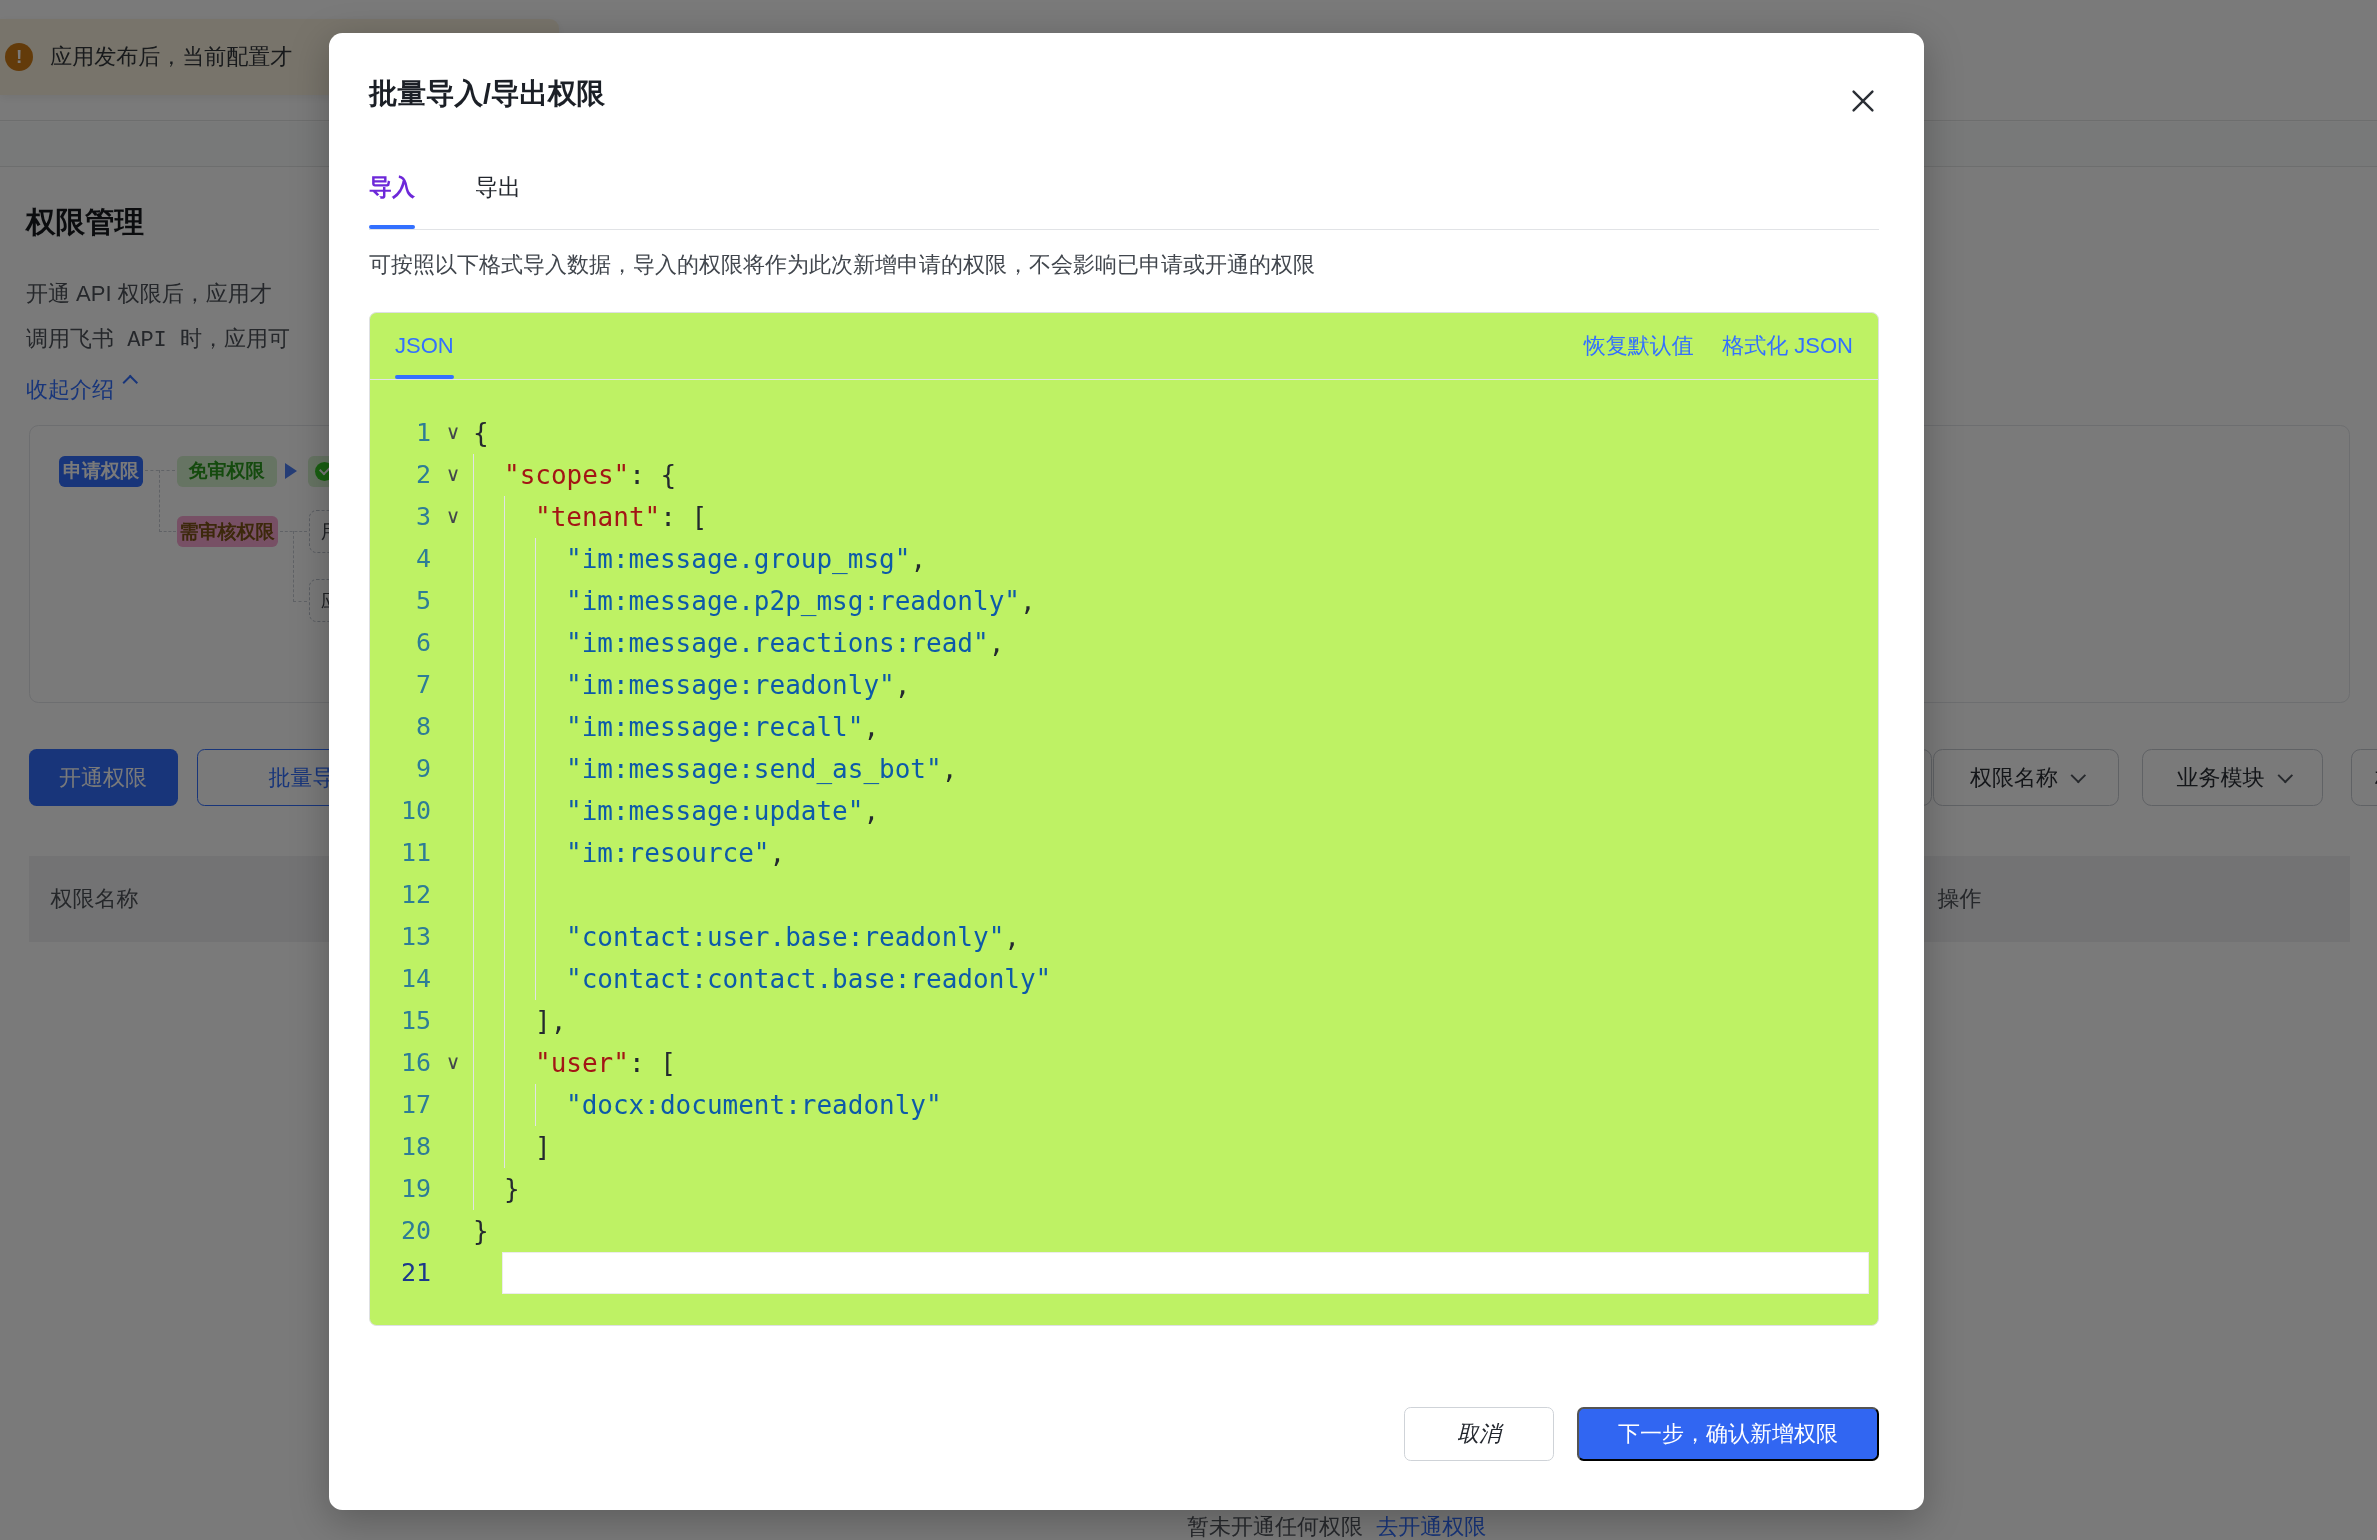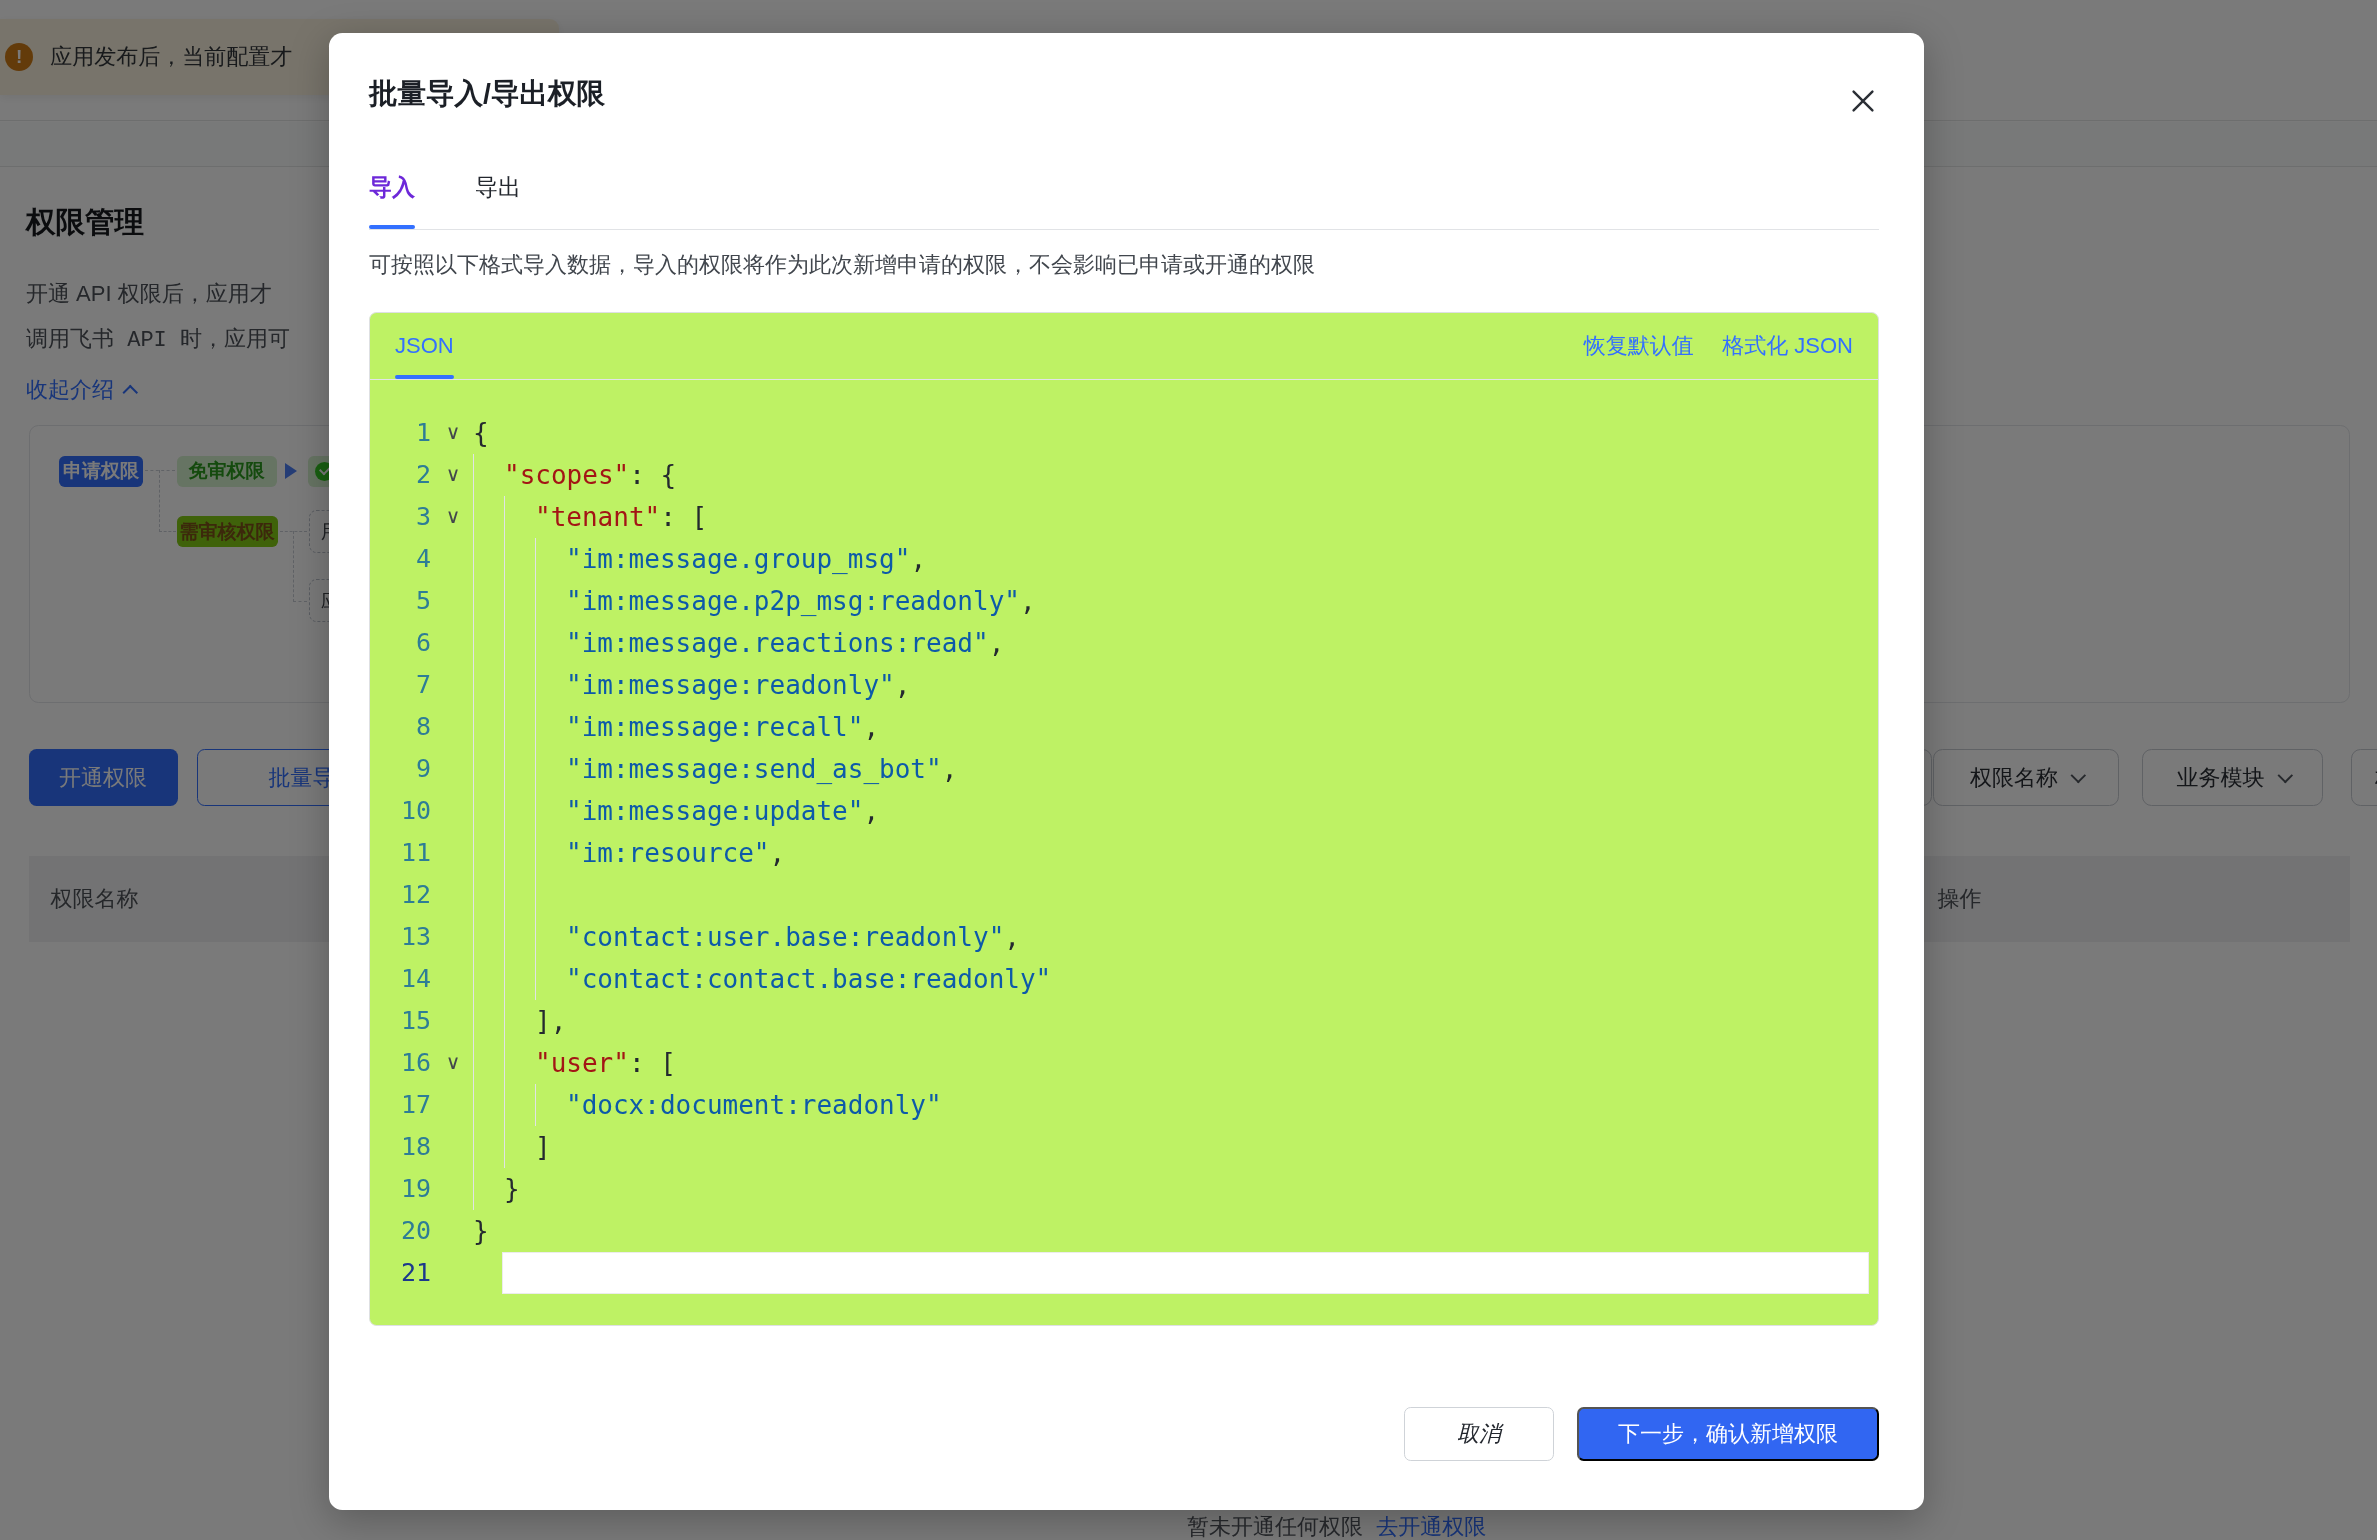--- a/index.html
+++ b/index.html
@@ -21,30 +21,30 @@
   .warn-icon {
     width:28.5px; height:28.5px; border-radius:50%; background:#d07b16; color:#fff;
     font-weight:bold; font-size:19px; line-height:28.5px; text-align:center;
     margin-left:4.8px; flex:none;
   }
   .warn-text { margin-left:17px; font-size:22px; color:#33373c; white-space:nowrap; overflow:hidden; }
 
   .page-title { position:absolute; left:26px; top:203px; font-size:29.5px; font-weight:700; color:#171a1f; }
   .intro-line { position:absolute; left:26px; font-size:22px; color:#4e535a; white-space:nowrap; }
   .intro-1 { top:279px; } .intro-2 { top:324px;font-family:Liberation Mono, monospace; }
-  .collapse-link { position:absolute; left:26px; top:375px; font-size:22px; color:#3370ff; display:flex; align-items:center; gap:11.4px; cursor:pointer; }
+  .collapse-link { position:absolute; left:26px; top:375px; font-size:22px; color:#3370ff; display:flex; gap:11.4px; cursor:pointer; }
   .chev { display:inline-block; width:10.5px; height:10.5px; border-right:2.3px solid currentColor; border-bottom:2.3px solid currentColor; }
   .chev-up { transform:rotate(-135deg) translate(-1.9px,-1.9px); }
   .chev-dn { transform:rotate(45deg) translateY(-2.9px); }
 
   .flow-card { position:absolute; left:28.5px; top:425px; width:2321px; height:278px; background:#fff; border:1px solid #e4e6ea; border-radius:9.5px; }
   .badge { position:absolute; height:31px; border-radius:5.7px; font-size:19px; display:flex; align-items:center; justify-content:center; white-space:nowrap; }
   .badge-apply { left:29.5px; top:29.5px; width:84px; background:#3370ff; color:#fff; font-weight:600; }
   .badge-norev { left:147px; top:29.5px; width:100px; background:#d6f2cf; color:#2b9c1e; font-weight:600; }
-  .badge-needrev { left:147px; top:90px; width:101px; background:#84cc16; color:#7d5418; font-weight:600; }
+  .badge-needrev { left:147px; top:90px; width:101px; background:#f9a8d4; color:#7d5418; font-weight:600; }
   .badge-partial { left:278px; top:29.5px; width:124px; background:#d6f2cf; color:#2b9c1e; justify-content:flex-start; padding-left:36px; font-weight:600; }
   .check-dot { position:absolute; left:7.6px; top:6.7px; width:19px; height:19px; border-radius:50%; background:#34c724; }
   .check-dot::after { content:""; position:absolute; left:4.8px; top:3.8px; width:7.6px; height:4.8px; border-left:2.4px solid #fff; border-bottom:2.4px solid #fff; transform:rotate(-45deg); }
   .flow-arrow { position:absolute; left:255px; top:37px; width:0; height:0; border-left:12.4px solid #4e80f7; border-top:8.6px solid transparent; border-bottom:8.6px solid transparent; }
   .dash-h { position:absolute; border-top:1.9px dashed #c9ced6; }
   .dash-v { position:absolute; border-left:1.9px dashed #c9ced6; }
   .dash-box { position:absolute; width:118px; height:43px; border:1.9px dashed #bcc3cd; border-radius:7.6px; font-size:19px; color:#42464c; display:flex; align-items:center; padding-left:11.4px; }
 
   .btn-row-left { position:absolute; top:749px; left:28.5px; display:flex; gap:19px; }
   .btn { height:57px; border-radius:7.6px; font-size:22px; display:flex; align-items:center; justify-content:center; cursor:pointer; white-space:nowrap; }

